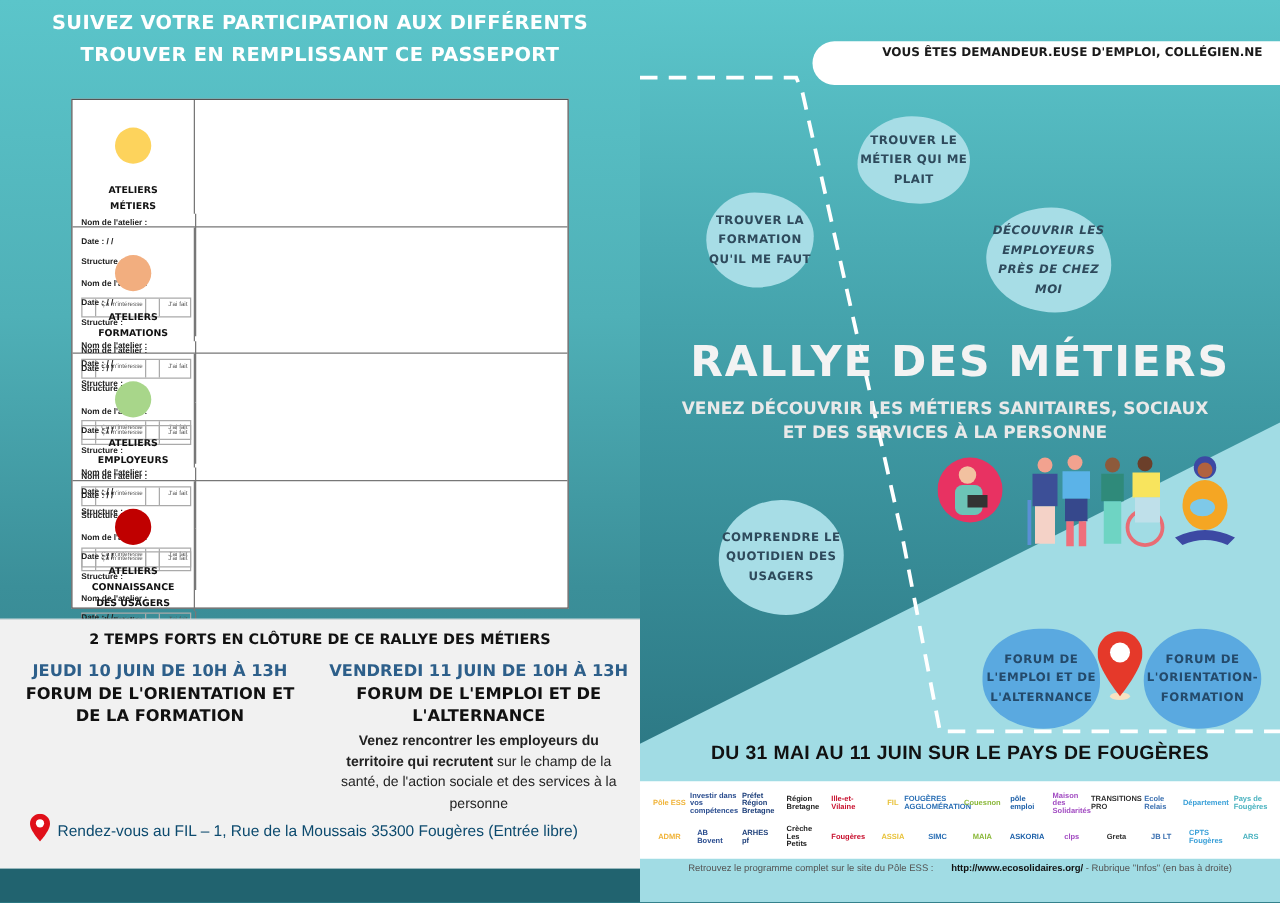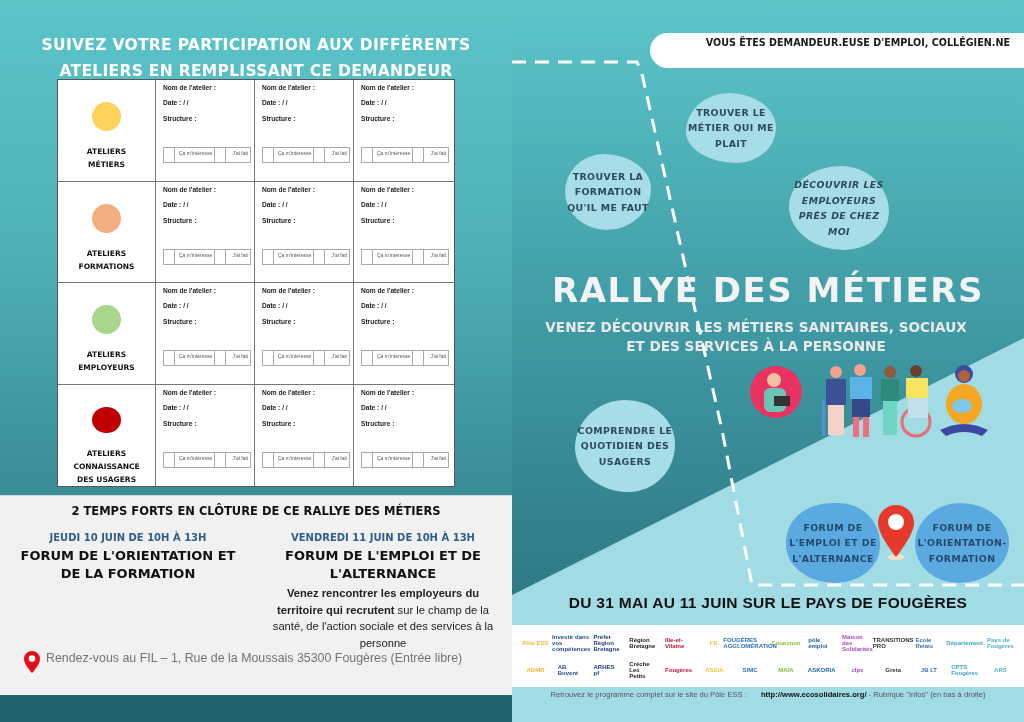--- a/index.html
+++ b/index.html
@@ -5,31 +5,31 @@
   * { box-sizing: border-box; margin: 0; padding: 0; }
   html, body { width: 1024px; height: 722px; overflow: hidden; background: #2f7c87; }
   body { position: relative; font-family: "Liberation Sans", sans-serif; }
 
   
   .left {
     position: absolute; left: 0; top: 0; width: 512px; height: 722px;
     background: linear-gradient(180deg, #5bc5ca 0%, #4fb0b7 35%, #3b8f99 65%, #2f7c87 100%);
   }
   .left-title {
-    position: absolute; left: 0; top: 32px; width: 512px; text-align: center;
+    position: absolute; left: 0; top: 5px; width: 512px; text-align: center;
     color: #ffffff; font-weight: 900; font-size: 15.5px; line-height: 26px;
     font-family: "DejaVu Sans", sans-serif; letter-spacing: 0.3px;
   }
   .passport {
     position: absolute; left: 57px; top: 79px; width: 398px; height: 408px;
     background: #fff; border: 1.5px solid #555;
   }
   .prow {
     position: absolute; left: 0; width: 100%; height: 101.5px;
-    border-bottom: 1px solid #777; display: flex;
+    border-bottom: 1px solid #777; display: flex; flex-direction: column;
   }
   .prow:last-child { border-bottom: none; }
   .pcat {
     width: 98px; border-right: 1px solid #777; position: relative;
     display: flex; flex-direction: column; align-items: center;
   }
   .pcat .dot { width: 29px; height: 29px; border-radius: 50%; margin-top: 22px; }
   .pcat .cat-label {
     margin-top: 14px; font-family: "DejaVu Sans", sans-serif; font-weight: 900;
     font-size: 7.5px; line-height: 13px; text-align: center; color: #111;
@@ -52,28 +52,28 @@
   .events {
     position: absolute; left: 0; top: 495px; width: 512px; height: 200px;
     background: #f1f1f1; border-top: 1px solid #cfd9db;
   }
   .events-title {
     position: absolute; left: 0; top: 8px; width: 512px; text-align: center;
     font-family: "DejaVu Sans", sans-serif; font-weight: 900; font-size: 11.5px; color: #111;
   }
   .ev { position: absolute; top: 33px; width: 250px; text-align: center; }
   .ev.e1 { left: 3px; } .ev.e2 { left: 258px; }
-  .ev .when { font-family: "DejaVu Sans", sans-serif; font-weight: 900; color: #2d5f8a; font-size: 10px; line-height: 18px; }
+  .ev .when { font-family: "DejaVu Sans", sans-serif; font-weight: 900; color: #2d5f8a; font-size: 13px; line-height: 18px; }
   .ev .what { font-family: "DejaVu Sans", sans-serif; font-weight: 900; color: #111; font-size: 13px; line-height: 18px; padding: 0 8px; }
   .ev .desc { font-size: 11.2px; line-height: 16.5px; color: #222; margin-top: 2px; padding: 0 6px; }
   .ev .desc b { font-weight: bold; }
   .e1 .desc { font-weight: bold; }
   .addr {
-    position: absolute; left: 24px; top: 155px; display: flex; gap: 6px;
-    font-size: 12.4px; color: #737373;
+    position: absolute; left: 24px; top: 155px; display: flex; align-items: center; gap: 6px;
+    font-size: 12.4px; color: #0c4a6e;
   }
   .bottom-band { position: absolute; left: 0; top: 695px; width: 512px; height: 27px; background: #21636f; }
 
   
   .right { position: absolute; left: 512px; top: 0; width: 512px; height: 722px; overflow: hidden; }
   .right-bg { position: absolute; inset: 0; }
   .who {
     position: absolute; left: 650px; top: 33px; width: 374px; height: 35px;
     background: #fff; border-radius: 18px 0 0 18px;
     font-family: "DejaVu Sans", sans-serif; font-weight: 900; font-size: 9.6px;
@@ -111,21 +111,21 @@
     font-size: 7.6px; color: #555;
   }
   .credits b { color: #111; margin-left: 12px; }
 </style>
 </head>
 <body>
 
 <div class="left">
   <div class="left-title">
     <div>SUIVEZ VOTRE PARTICIPATION AUX DIFFÉRENTS</div>
-    <div>ATELIERS EN REMPLISSANT CE DEMANDEUR</div>
+    <div>TROUVER EN REMPLISSANT CE PASSEPORT</div>
   </div>
 
   <div class="passport">
 
   <div class="prow" style="top: 0px;">
         <div class="pcat">
         <div class="dot" style="background:#fdd35c"></div>
         <div class="cat-label">
           <div>ATELIERS</div>
           <div>MÉTIERS</div>

